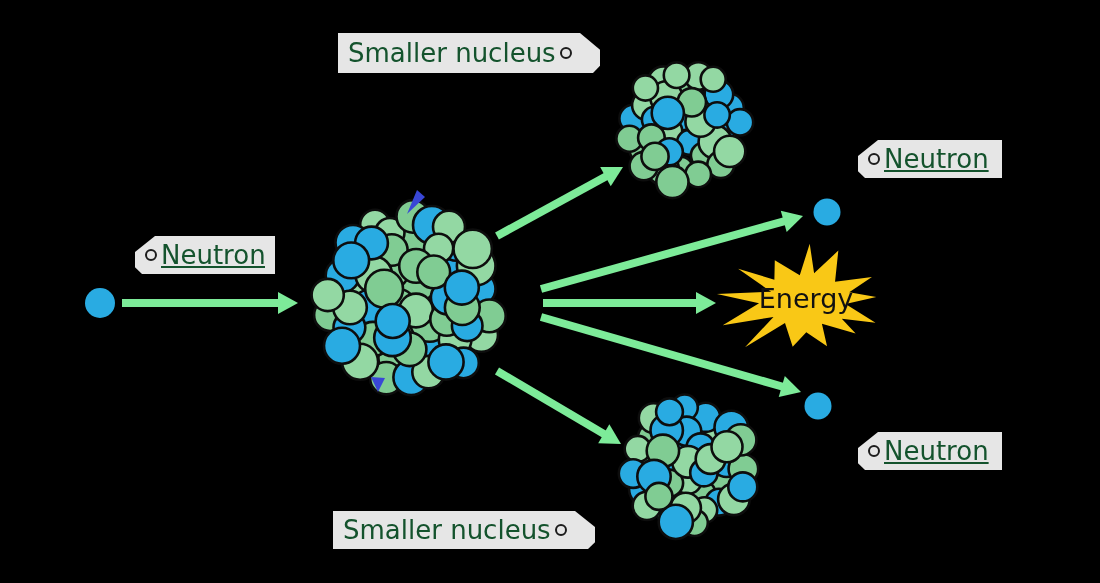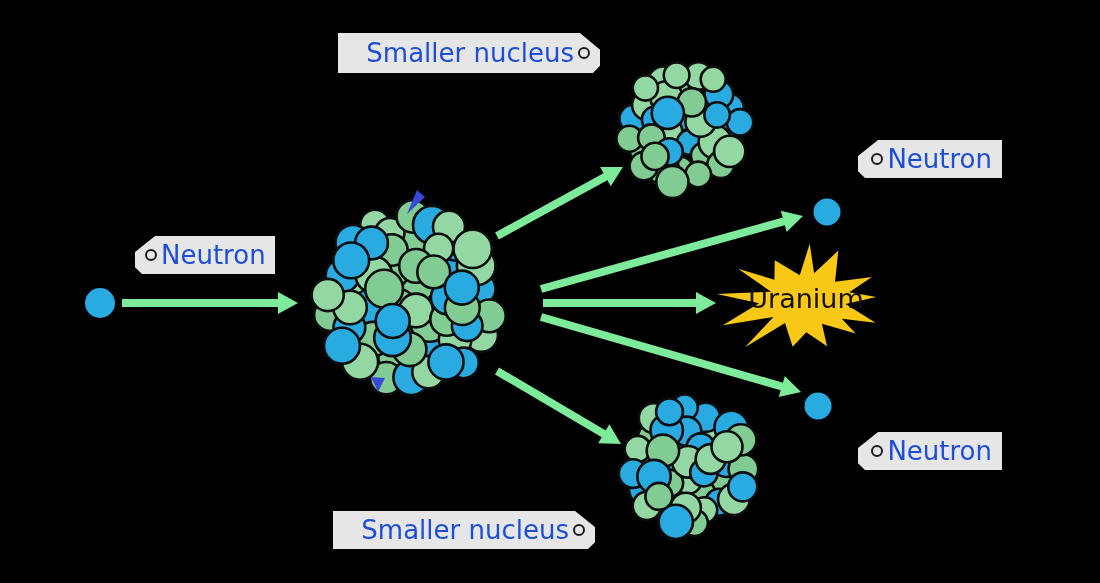--- a/index.html
+++ b/index.html
@@ -17,37 +17,38 @@
   }
   #scene-svg {
     position: absolute;
     inset: 0;
     width: 100%;
     height: 100%;
   }
   .tag {
     position: absolute;
     background: #E6E6E6;
-    color: #1d4ed8;
+    color: #14532d;
     display: flex;
     align-items: center;
-    justify-content: flex-end;
+    justify-content: flex-start;
     font-size: 26px;
     line-height: 1;
     padding: 0 10px;
     box-sizing: border-box;
     white-space: nowrap;
   }
   .tag-right {
     clip-path: polygon(0 0, calc(100% - 20px) 0, 100% 42%, 100% 82%, calc(100% - 7px) 100%, 0 100%);
     padding-right: 6px;
   }
   .tag-left {
     clip-path: polygon(20px 0, 100% 0, 100% 100%, 7px 100%, 0 82%, 0 42%);
     padding-left: 6px;
+    text-decoration: underline;
   }
   .tag-hole {
     width: 8px;
     height: 8px;
     border: 2.5px solid #1C1C1C;
     border-radius: 50%;
     background: #E6E6E6;
     flex: 0 0 auto;
     margin: 0 4px;
   }
@@ -259,15 +260,15 @@
   <div class="tag tag-left" style="left:858px; top:432px; width:144px; height:38px;">
     <span class="tag-hole"></span>
     <span class="tag-text">Neutron</span>
   </div>
 
   <div class="tag tag-right" style="left:333px; top:511px; width:262px; height:38px;">
     <span class="tag-text">Smaller nucleus</span>
     <span class="tag-hole"></span>
   </div>
 
-  <div class="energy-label">Uranium</div>
+  <div class="energy-label">Energy</div>
 
 </div>
 
 </body></html>

